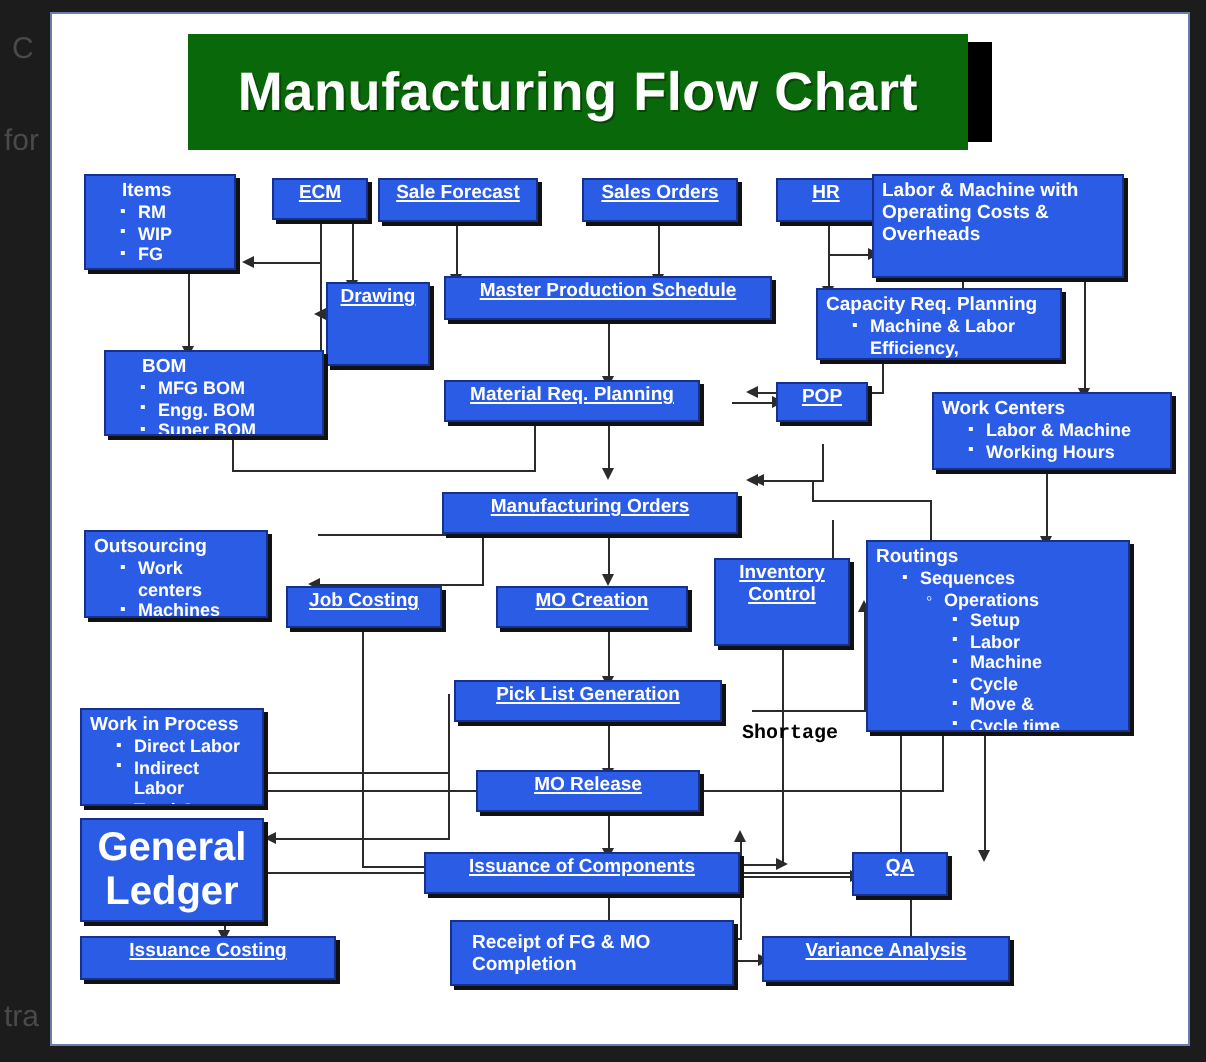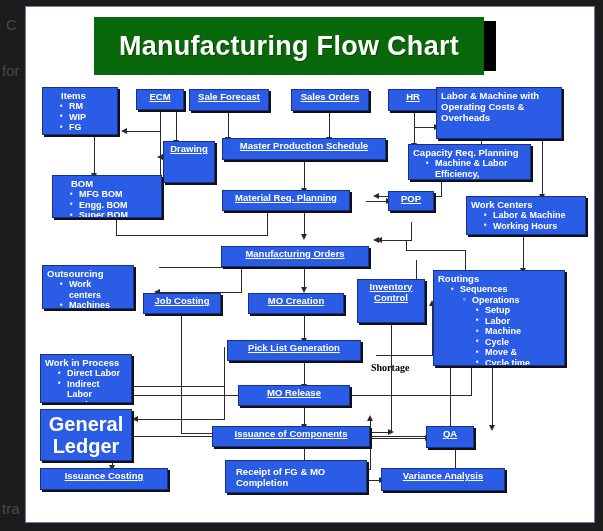--- a/index.html
+++ b/index.html
@@ -132,21 +132,21 @@
     line-height: 22px;
     font-weight: bold;
     white-space: pre-line;
   }
   
   .plain-label {
     position: absolute;
     color: #000000;
     font-weight: bold;
     font-size: 10px;
-    font-family: Liberation Serif, serif;
+    font-family: Liberation Mono, monospace;
     white-space: nowrap;
   }
   
   .ln {
     position: absolute;
     background: #2b2b2b;
   }
   .ln.h { height: 1px; }
   .ln.v { width: 1px; }
   .arrow {

